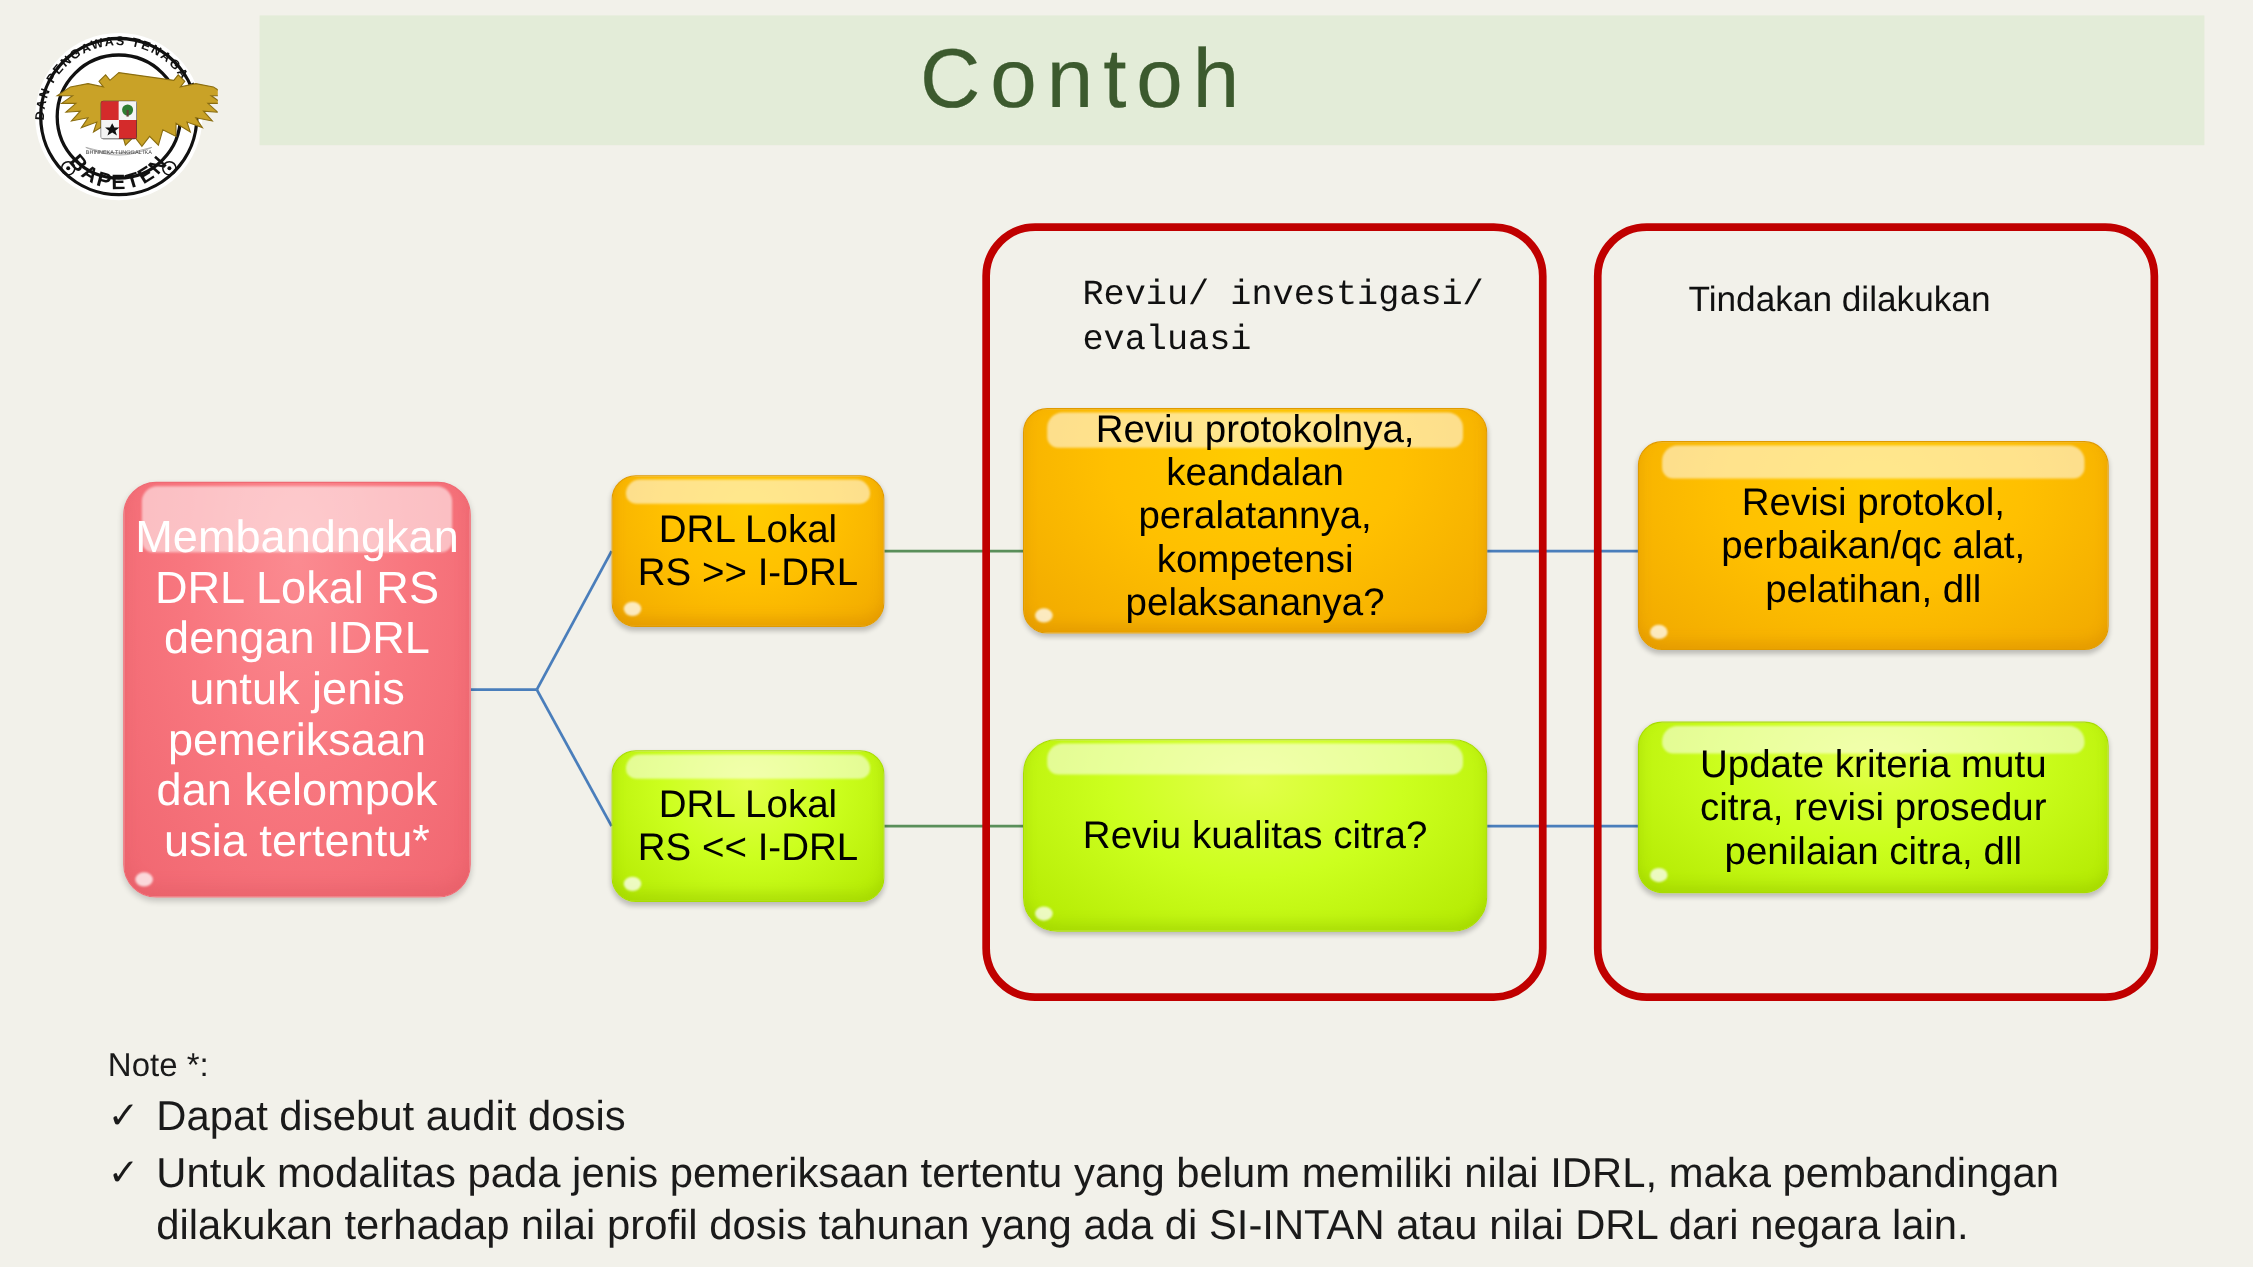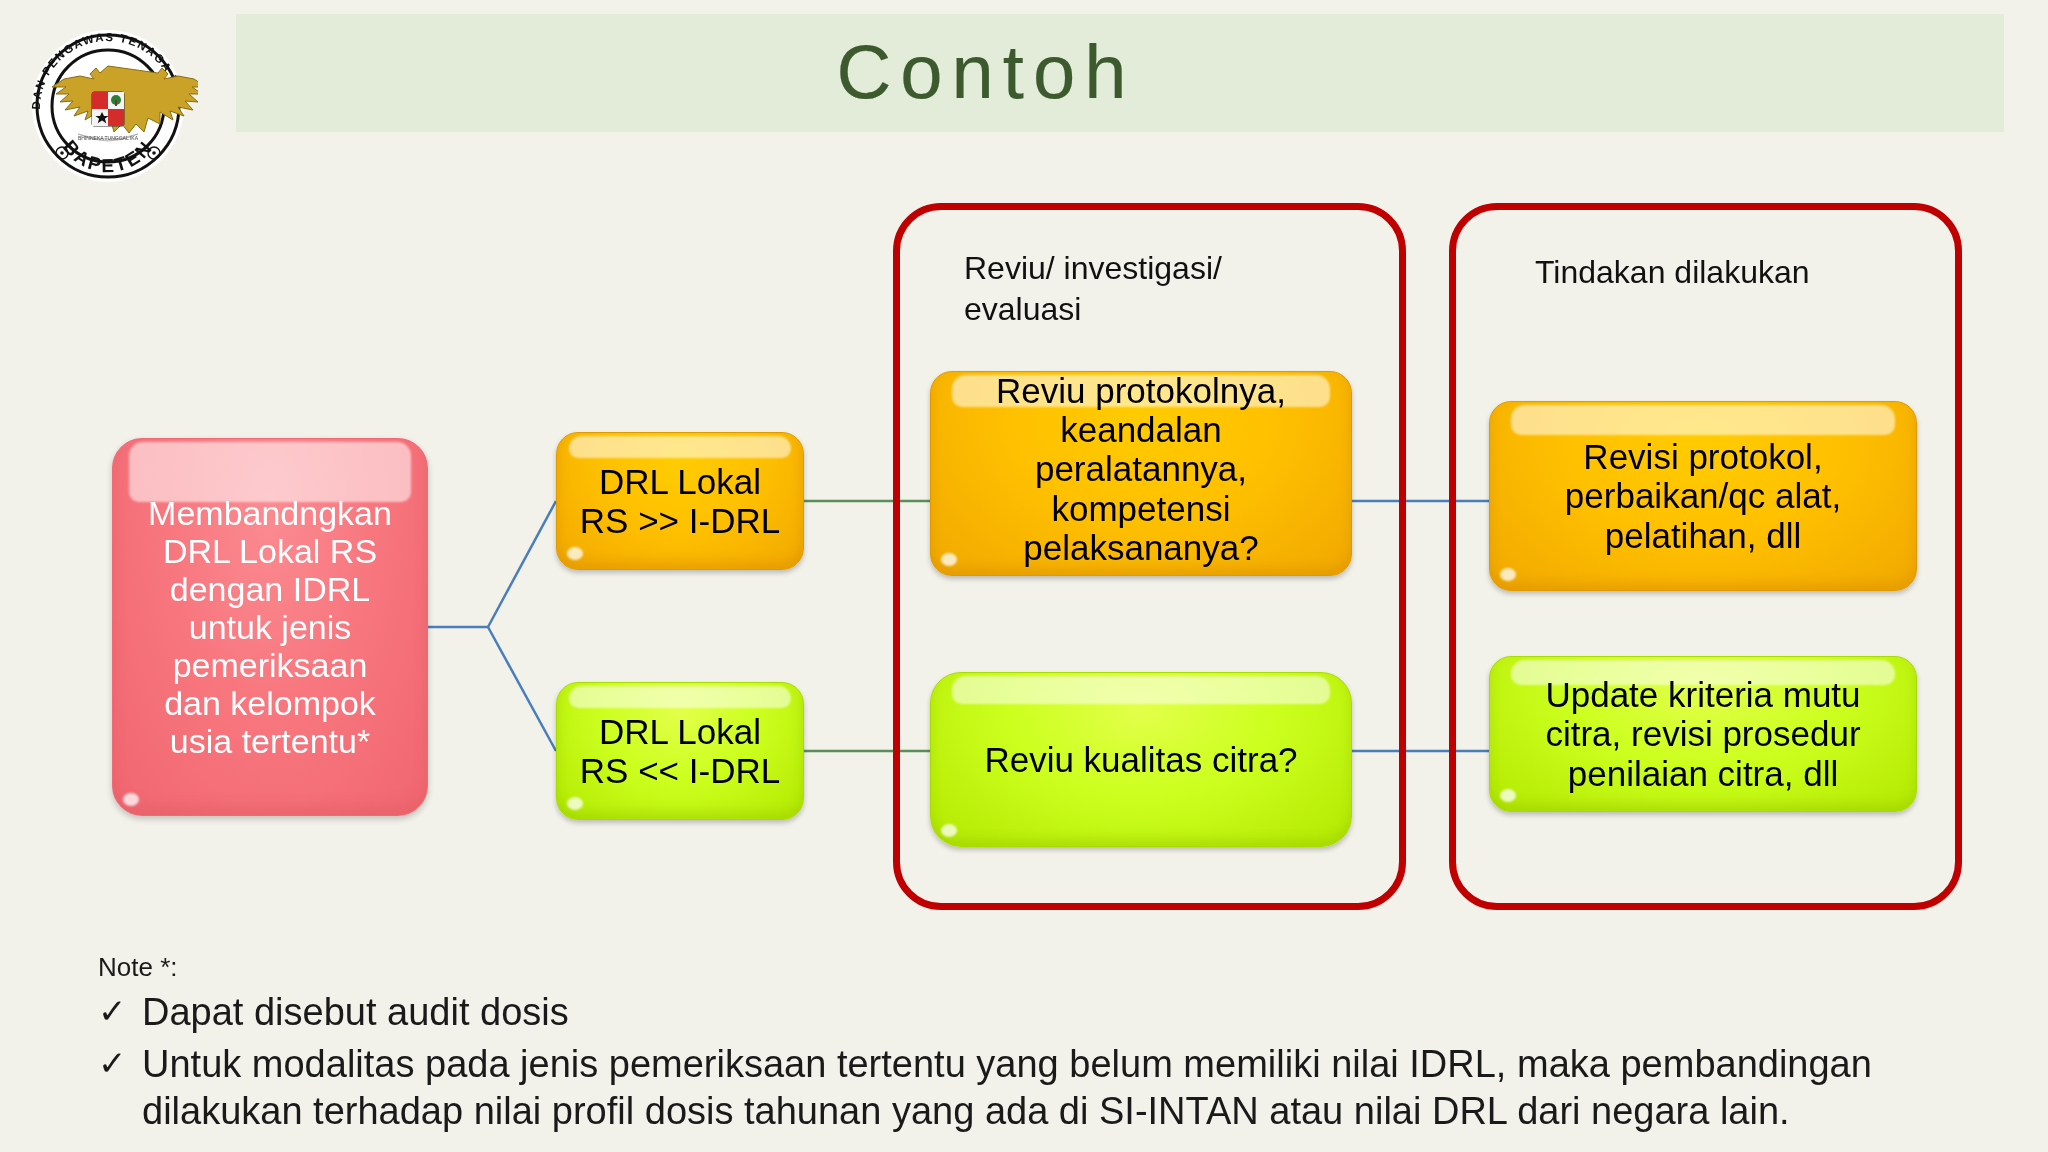--- a/index.html
+++ b/index.html
@@ -63,21 +63,21 @@
 
   .group-header {
     position: absolute;
     font-size: 32px;
     color: #111;
     line-height: 1.28;
     font-family: "Liberation Sans", sans-serif;
     font-weight: 400;
     white-space: pre-line;
   }
-  #hdr-review { left: 964px; top: 248px; width: 380px; }
+  #hdr-review { left: 984px; top: 248px; width: 380px; font-family: Liberation Mono, monospace; }
   #hdr-optim  { left: 1535px; top: 252px; width: 380px; }
 
   
   .gbox {
     position: absolute;
     box-sizing: border-box;
     border-radius: 22px;
     display: flex;
     align-items: center;
     justify-content: center;
@@ -125,21 +125,21 @@
   }
   .pink {
     background: radial-gradient(ellipse at 50% 18%, #fb8b91 0%, #f8777f 45%, #f06670 100%);
     border: 1px solid #ef6a74;
     box-shadow: 0 3px 6px rgba(0,0,0,0.20), inset 0 -9px 13px rgba(223,90,100,0.45);
     color: #ffffff;
     border-radius: 30px;
   }
 
   
-  #node-compare   { left: 112px;  top: 438px; width: 316px; height: 378px; font-size: 34px; text-align: center; }
+  #node-compare   { left: 112px;  top: 438px; width: 316px; height: 378px; font-size: 41px; text-align: center; }
   #node-drl-high  { left: 556px;  top: 432px; width: 248px; height: 138px; font-size: 35px; }
   #node-drl-low   { left: 556px;  top: 682px; width: 248px; height: 138px; font-size: 35px; }
   #node-review-protocol { left: 930px;  top: 371px; width: 422px; height: 205px; font-size: 35px; align-items: flex-end; }
   #node-review-image    { left: 930px;  top: 672px; width: 422px; height: 175px; font-size: 35px; border-radius: 31px; }
   #node-revise-protocol { left: 1489px; top: 401px; width: 428px; height: 190px; font-size: 35px; }
   #node-update-criteria { left: 1489px; top: 656px; width: 428px; height: 156px; font-size: 35px; }
 
   
   #connectors {
     position: absolute;
@@ -151,21 +151,21 @@
   
   .notes {
     position: absolute;
     left: 98px;
     top: 952px;
     width: 1900px;
     color: #1a1a1a;
     font-family: "Liberation Sans", sans-serif;
   }
   .note-title {
-    font-size: 26px;
+    font-size: 30px;
     margin-bottom: 6px;
   }
   .note-item {
     display: flex;
     align-items: flex-start;
     font-size: 38px;
     line-height: 1.25;
     margin-top: 4px;
   }
   .note-check {

